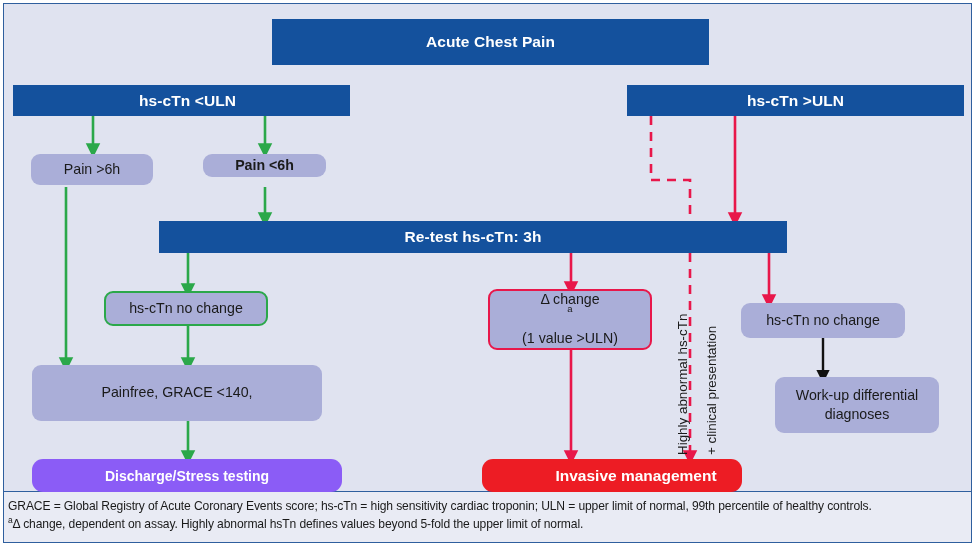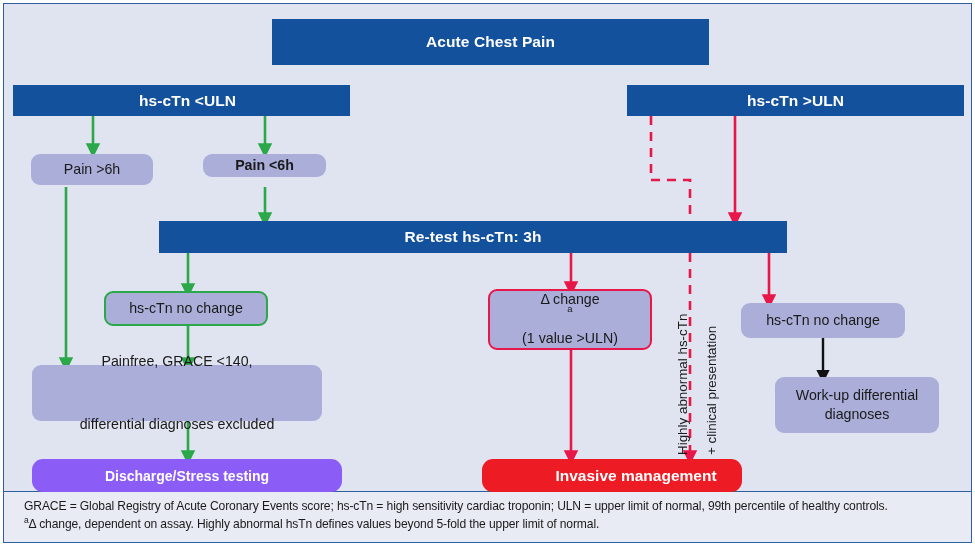--- a/index.html
+++ b/index.html
@@ -30,21 +30,21 @@
   #footer {
     position: absolute;
     left: 3px;
     top: 492px;
     width: 969px;
     height: 51px;
     background: #e9ebf4;
     border: 1px solid #2f5f9e;
     border-top: none;
     box-sizing: border-box;
-    padding: 5px 8px 0 20px;
+    padding: 5px 8px 0 4px;
   }
   .footline {
     font-size: 12.1px;
     color: #1a1a1a;
     line-height: 1.52;
     white-space: nowrap;
     letter-spacing: -0.12px;
   }
   .footline sup {
     font-size: 8.5px;
@@ -211,21 +211,20 @@
       </div>
       <div style="line-height:1.35;">(1 value &gt;ULN)</div>
     </div>
 
     <div class="node lav" style="left:737px; top:299px; width:164px; height:35px;">
       <span>hs-cTn no change</span>
     </div>
 
     <div class="node lav" style="left:28px; top:361px; width:290px; height:56px; flex-direction:column;gap:44px;">
       <div>Painfree, GRACE &lt;140,</div>
-      <div>differential diagnoses excluded</div>
     </div>
 
     <div class="node lav" style="left:737px; top:373px; width:164px; height:56px; flex-direction:column;margin-left:34px;">
       <div>Work-up differential</div>
       <div>diagnoses</div>
     </div>
 
     <div class="node green-bar" style="left:28px; top:455px; width:310px; height:33px;">
       <span>Discharge/Stress testing</span>
     </div>

